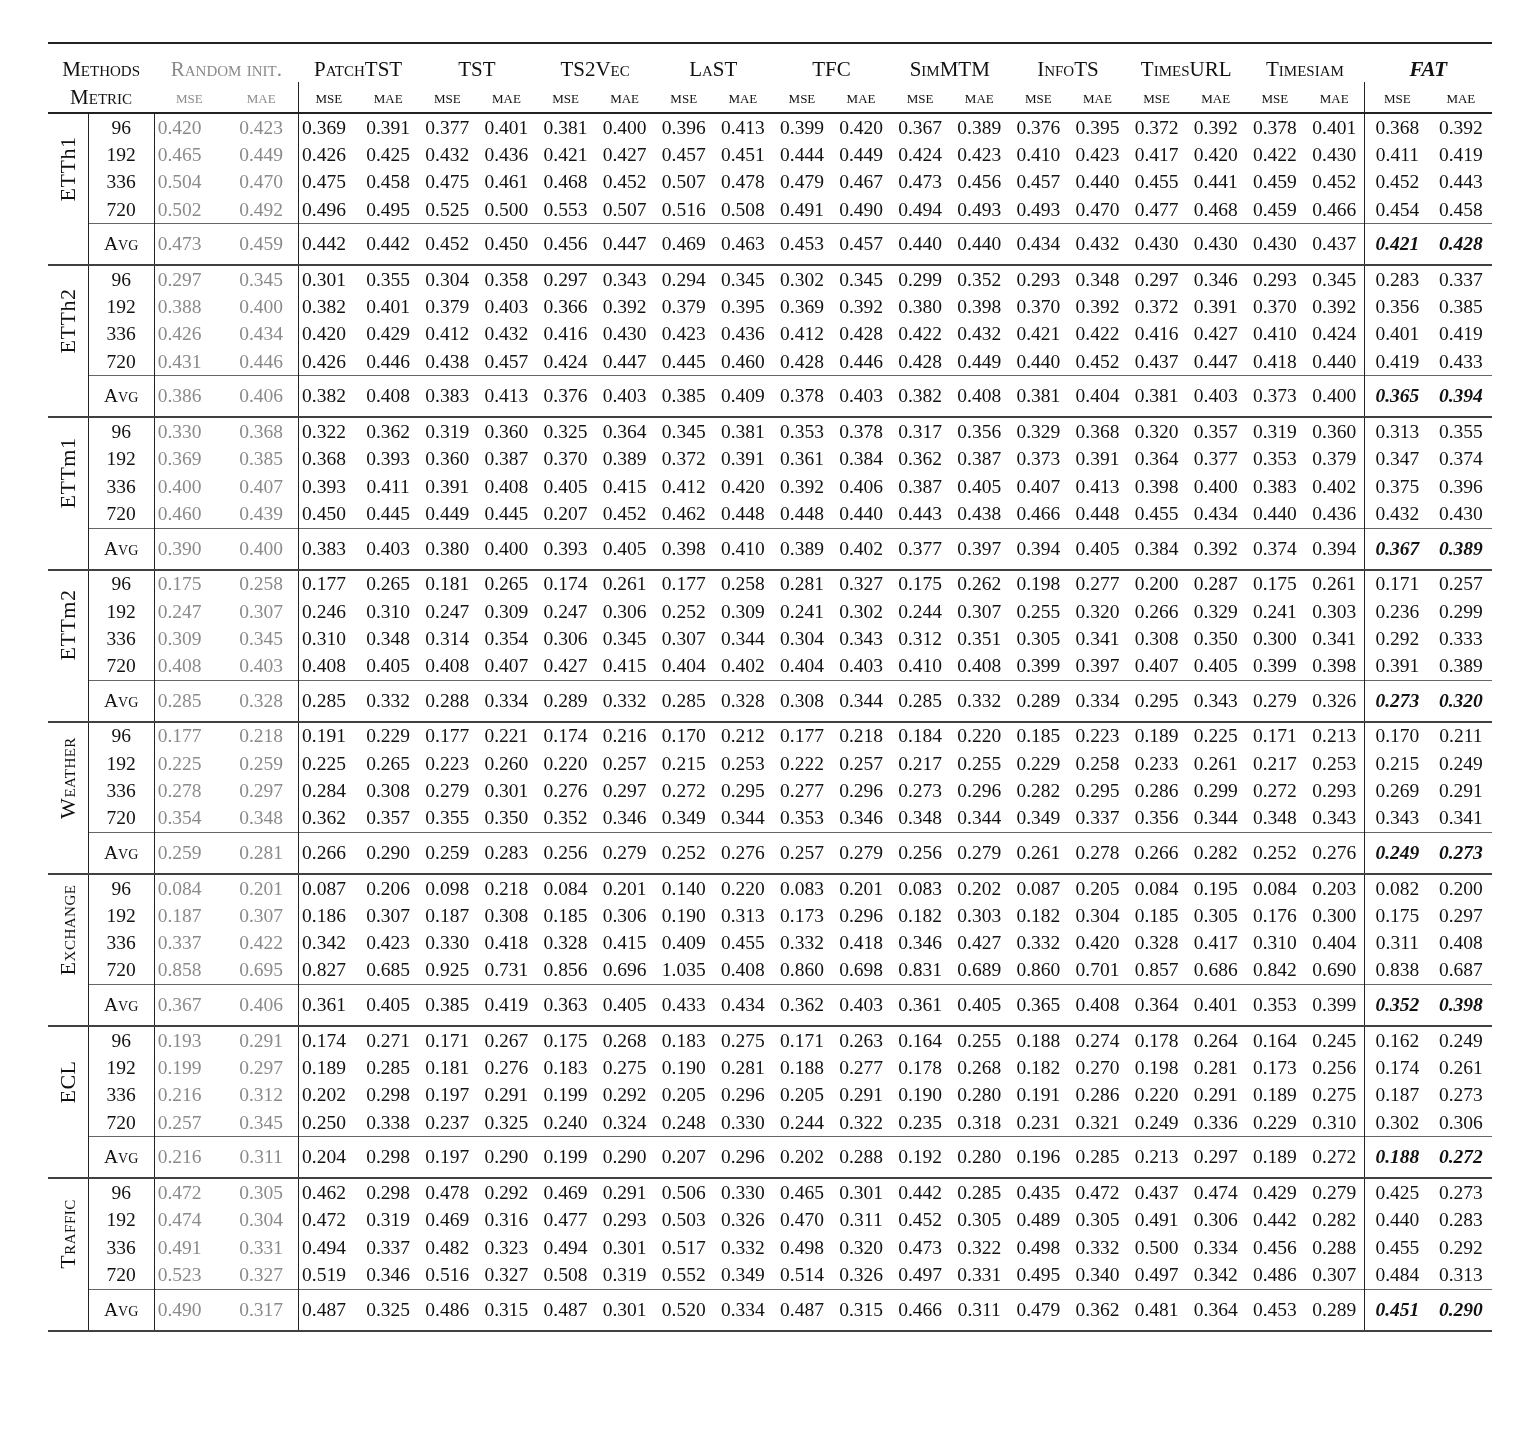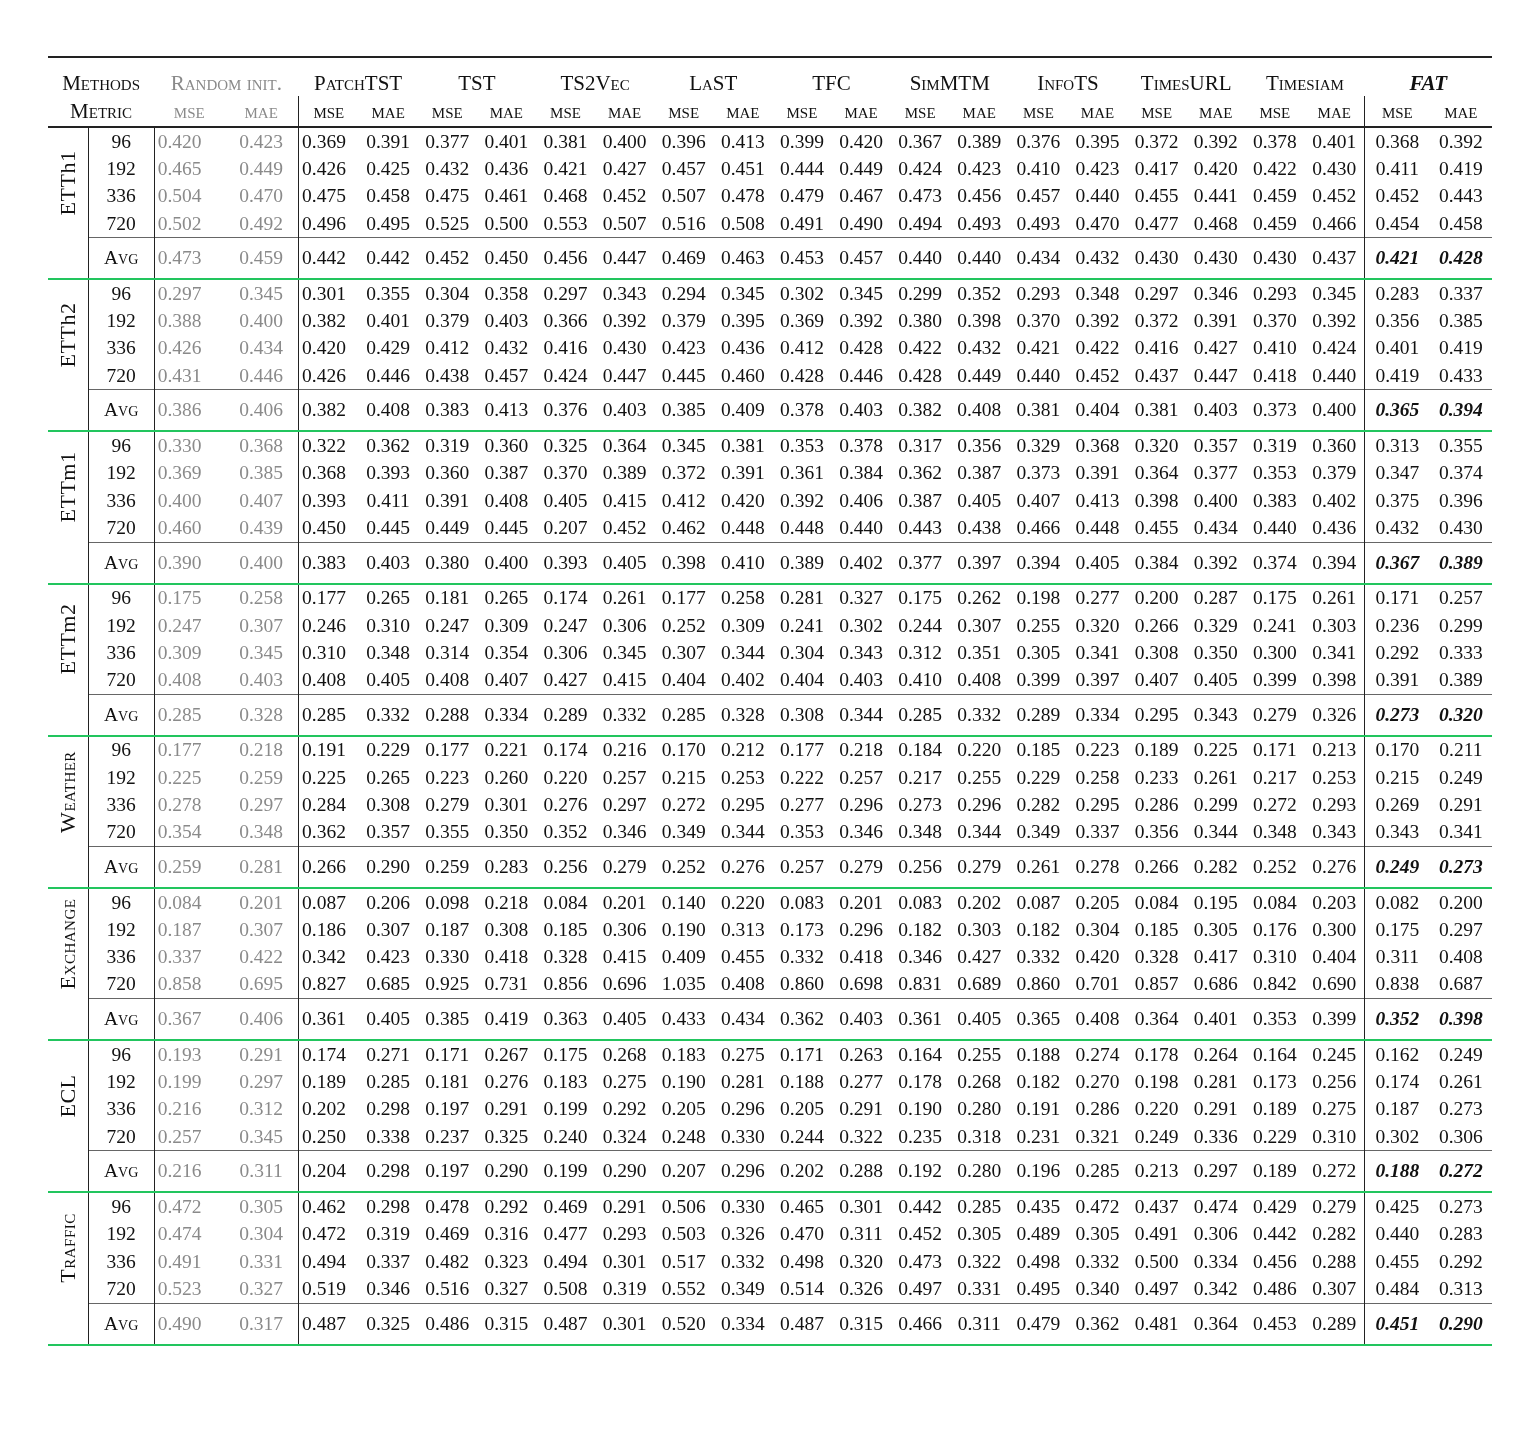--- a/index.html
+++ b/index.html
@@ -2,42 +2,42 @@
 <html><head>
 <meta charset="utf-8">
 <style>
   html, body { margin: 0; padding: 0; background: #ffffff; }
   body {
     width: 1532px; height: 1433px; position: relative; overflow: hidden;
     font-family: "Liberation Serif", "DejaVu Serif", serif;
     color: #111;
   }
   #results-table {
-    position: absolute; left: 48px; top: 56px; width: 1444px;
+    position: absolute; left: 48px; top: 42px; width: 1444px;
     border-collapse: collapse; table-layout: fixed;
     font-size: 19.5px;
   }
   #results-table td, #results-table th {
     padding: 0; text-align: center; white-space: nowrap; font-weight: normal;
   }
   .sc { font-variant: small-caps; }
   .gray { color: #8a8a8a; }
   .bold { font-weight: bold !important; font-style: italic; }
 
   tr.head1 th { height: 38px; padding-top: 8px; font-size: 21px; vertical-align: bottom; }
   tr.head2 th { height: 30px; font-size: 18px; vertical-align: middle; }
-  tr.head2 th.sub { font-variant: small-caps; font-size: 22px; }
+  tr.head2 th.sub { font-variant: small-caps; font-size: 18px; }
   thead tr.head1 { border-top: 2.5px solid #222; }
   thead tr.head2 { border-bottom: 2.5px solid #222; }
 
   tr.data td { height: 27.3px; }
   tr.first td { padding-top: 10px; }
   tr.last td { padding-bottom: 8px; }
   tr.avg td { height: 40px; }
-  tr.avg { border-bottom: 2px solid #22c55e; }
+  tr.avg { border-bottom: 2px solid #404040; }
   tbody.dataset tr.avg td.hz { border-top: 1.5px solid #666; }
 
   td.dataset-label {
     position: relative; border-right: 1.5px solid #222;
   }
   td.dataset-label .vlabel {
     position: absolute; left: 50%; top: 50%;
     transform: translate(-50%, -50%) rotate(-90deg);
     font-size: 22px; white-space: nowrap; letter-spacing: 0.5px;
   }

